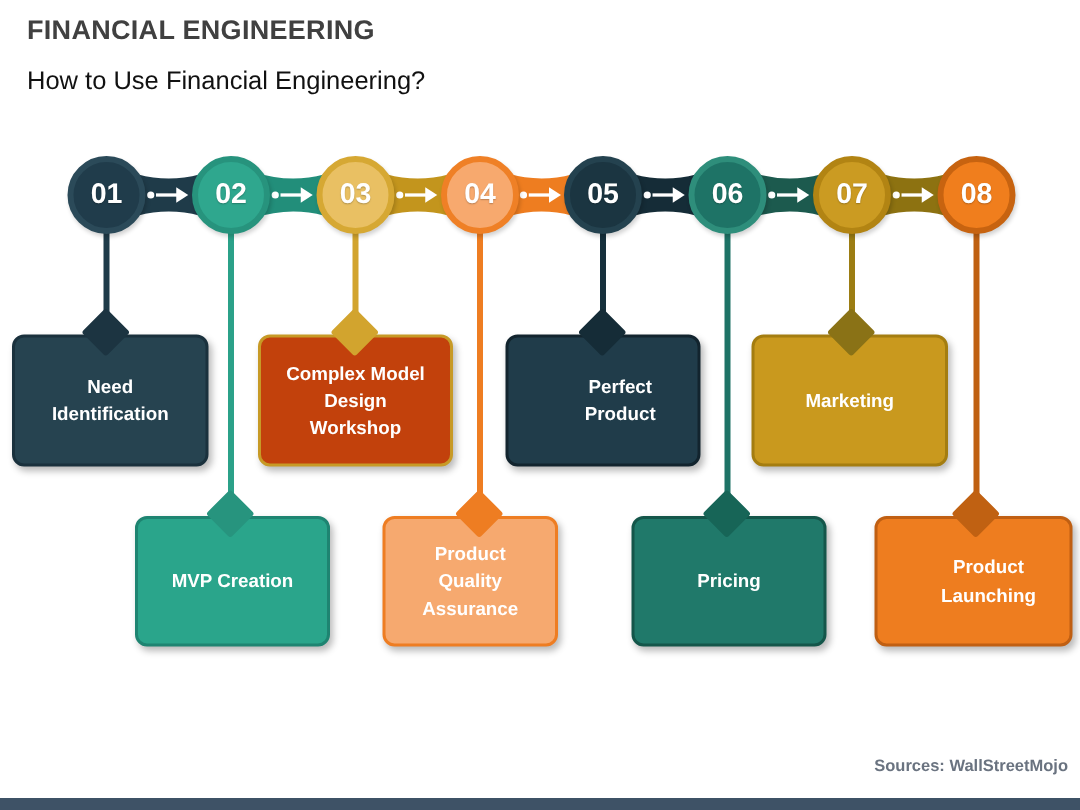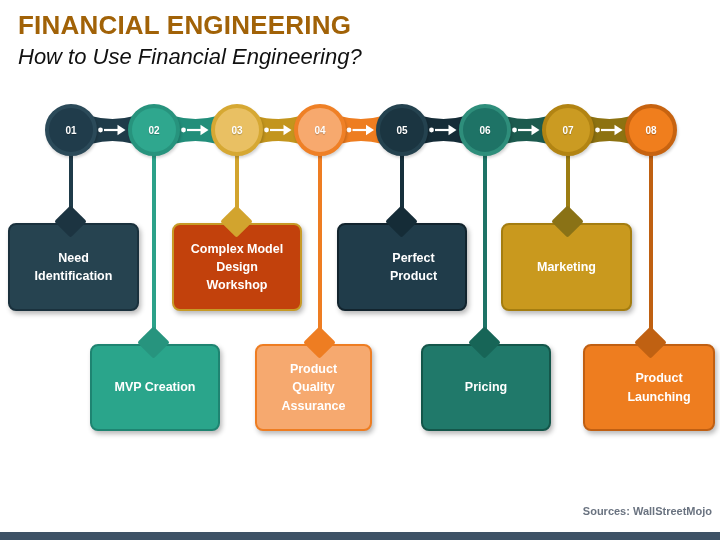--- a/index.html
+++ b/index.html
@@ -1,25 +1,25 @@
 <!DOCTYPE html>
 <html><head>
 <meta charset="utf-8">
 <style>
   html,body{margin:0;padding:0;background:#fff;}
   .slide{position:relative;width:720px;height:540px;background:#ffffff;overflow:hidden;
          font-family:"Liberation Sans",sans-serif;}
-  .title{position:absolute;left:18px;top:10px;font-size:26px;font-weight:bold;color:#a16207;letter-spacing:.2px;}
-  .subtitle{position:absolute;left:18px;top:44px;font-size:22px;color:#111;font-style:italic;}
+  .title{position:absolute;left:18px;top:10px;font-size:18px;font-weight:bold;color:#404040;letter-spacing:.2px;}
+  .subtitle{position:absolute;left:18px;top:44px;font-size:17px;color:#111;}
   .tl-svg{position:absolute;left:0;top:0;z-index:1;pointer-events:none;}
   .vline{position:absolute;width:4px;z-index:1;}
   .circle{position:absolute;top:104px;width:52px;height:52px;border-radius:50%;
           box-sizing:border-box;border:4px solid;display:flex;align-items:center;justify-content:center;
           z-index:3;box-shadow:1px 2px 3px rgba(0,0,0,.18);}
-  .circle span{color:#fff;font-weight:bold;font-size:10px;text-shadow:0 1px 1px rgba(0,0,0,.25);}
+  .circle span{color:#fff;font-weight:bold;font-size:19px;text-shadow:0 1px 1px rgba(0,0,0,.25);}
   .box{position:absolute;box-sizing:border-box;border:2px solid;border-radius:8px;z-index:2;
        display:flex;align-items:center;justify-content:center;text-align:center;
        box-shadow:2px 3px 5px rgba(0,0,0,.28);padding:6px 13px;}
   .box span{color:#fff;font-weight:bold;font-size:12.5px;line-height:1.45;}
   .diamond{position:absolute;width:23px;height:23px;transform:rotate(45deg);z-index:4;border-radius:2px;}
   .row1-line{top:140px;height:82px;}
   .row2-line{top:140px;height:203px;}
   .row1-box{top:223px;height:88px;}
   .row2-box{top:344px;height:87px;}
   .row1-diamond{top:210px;}

